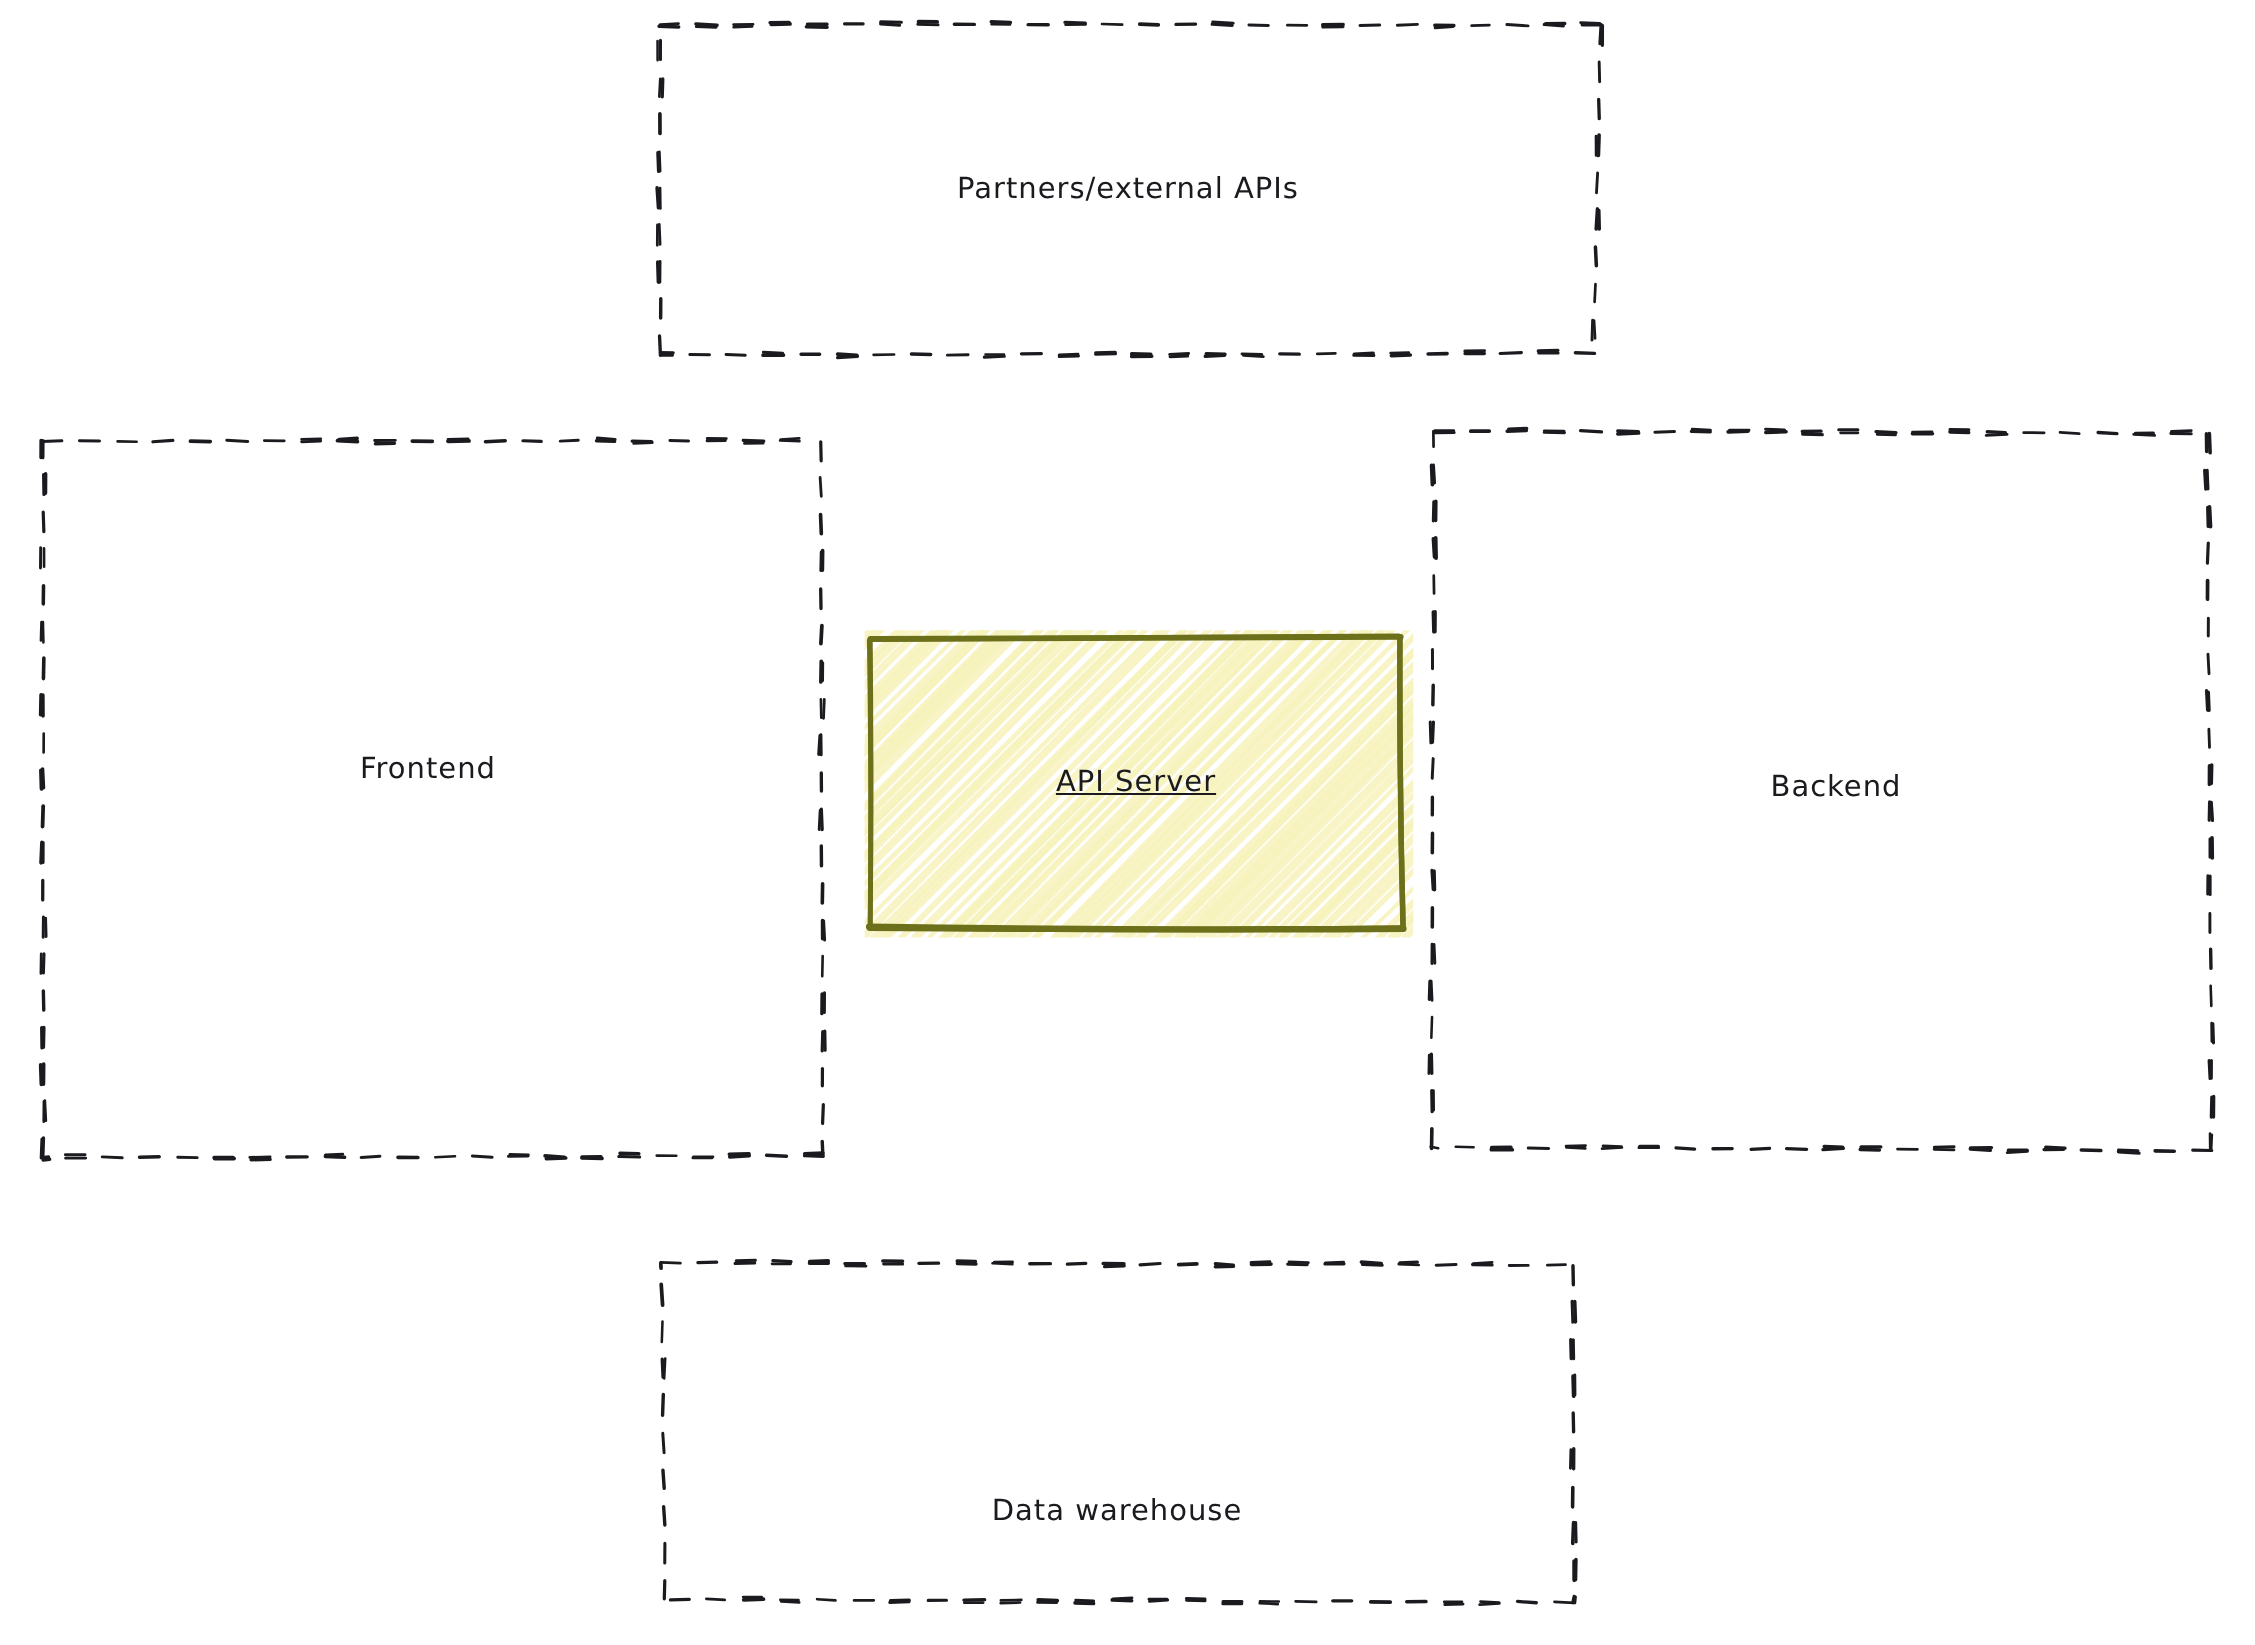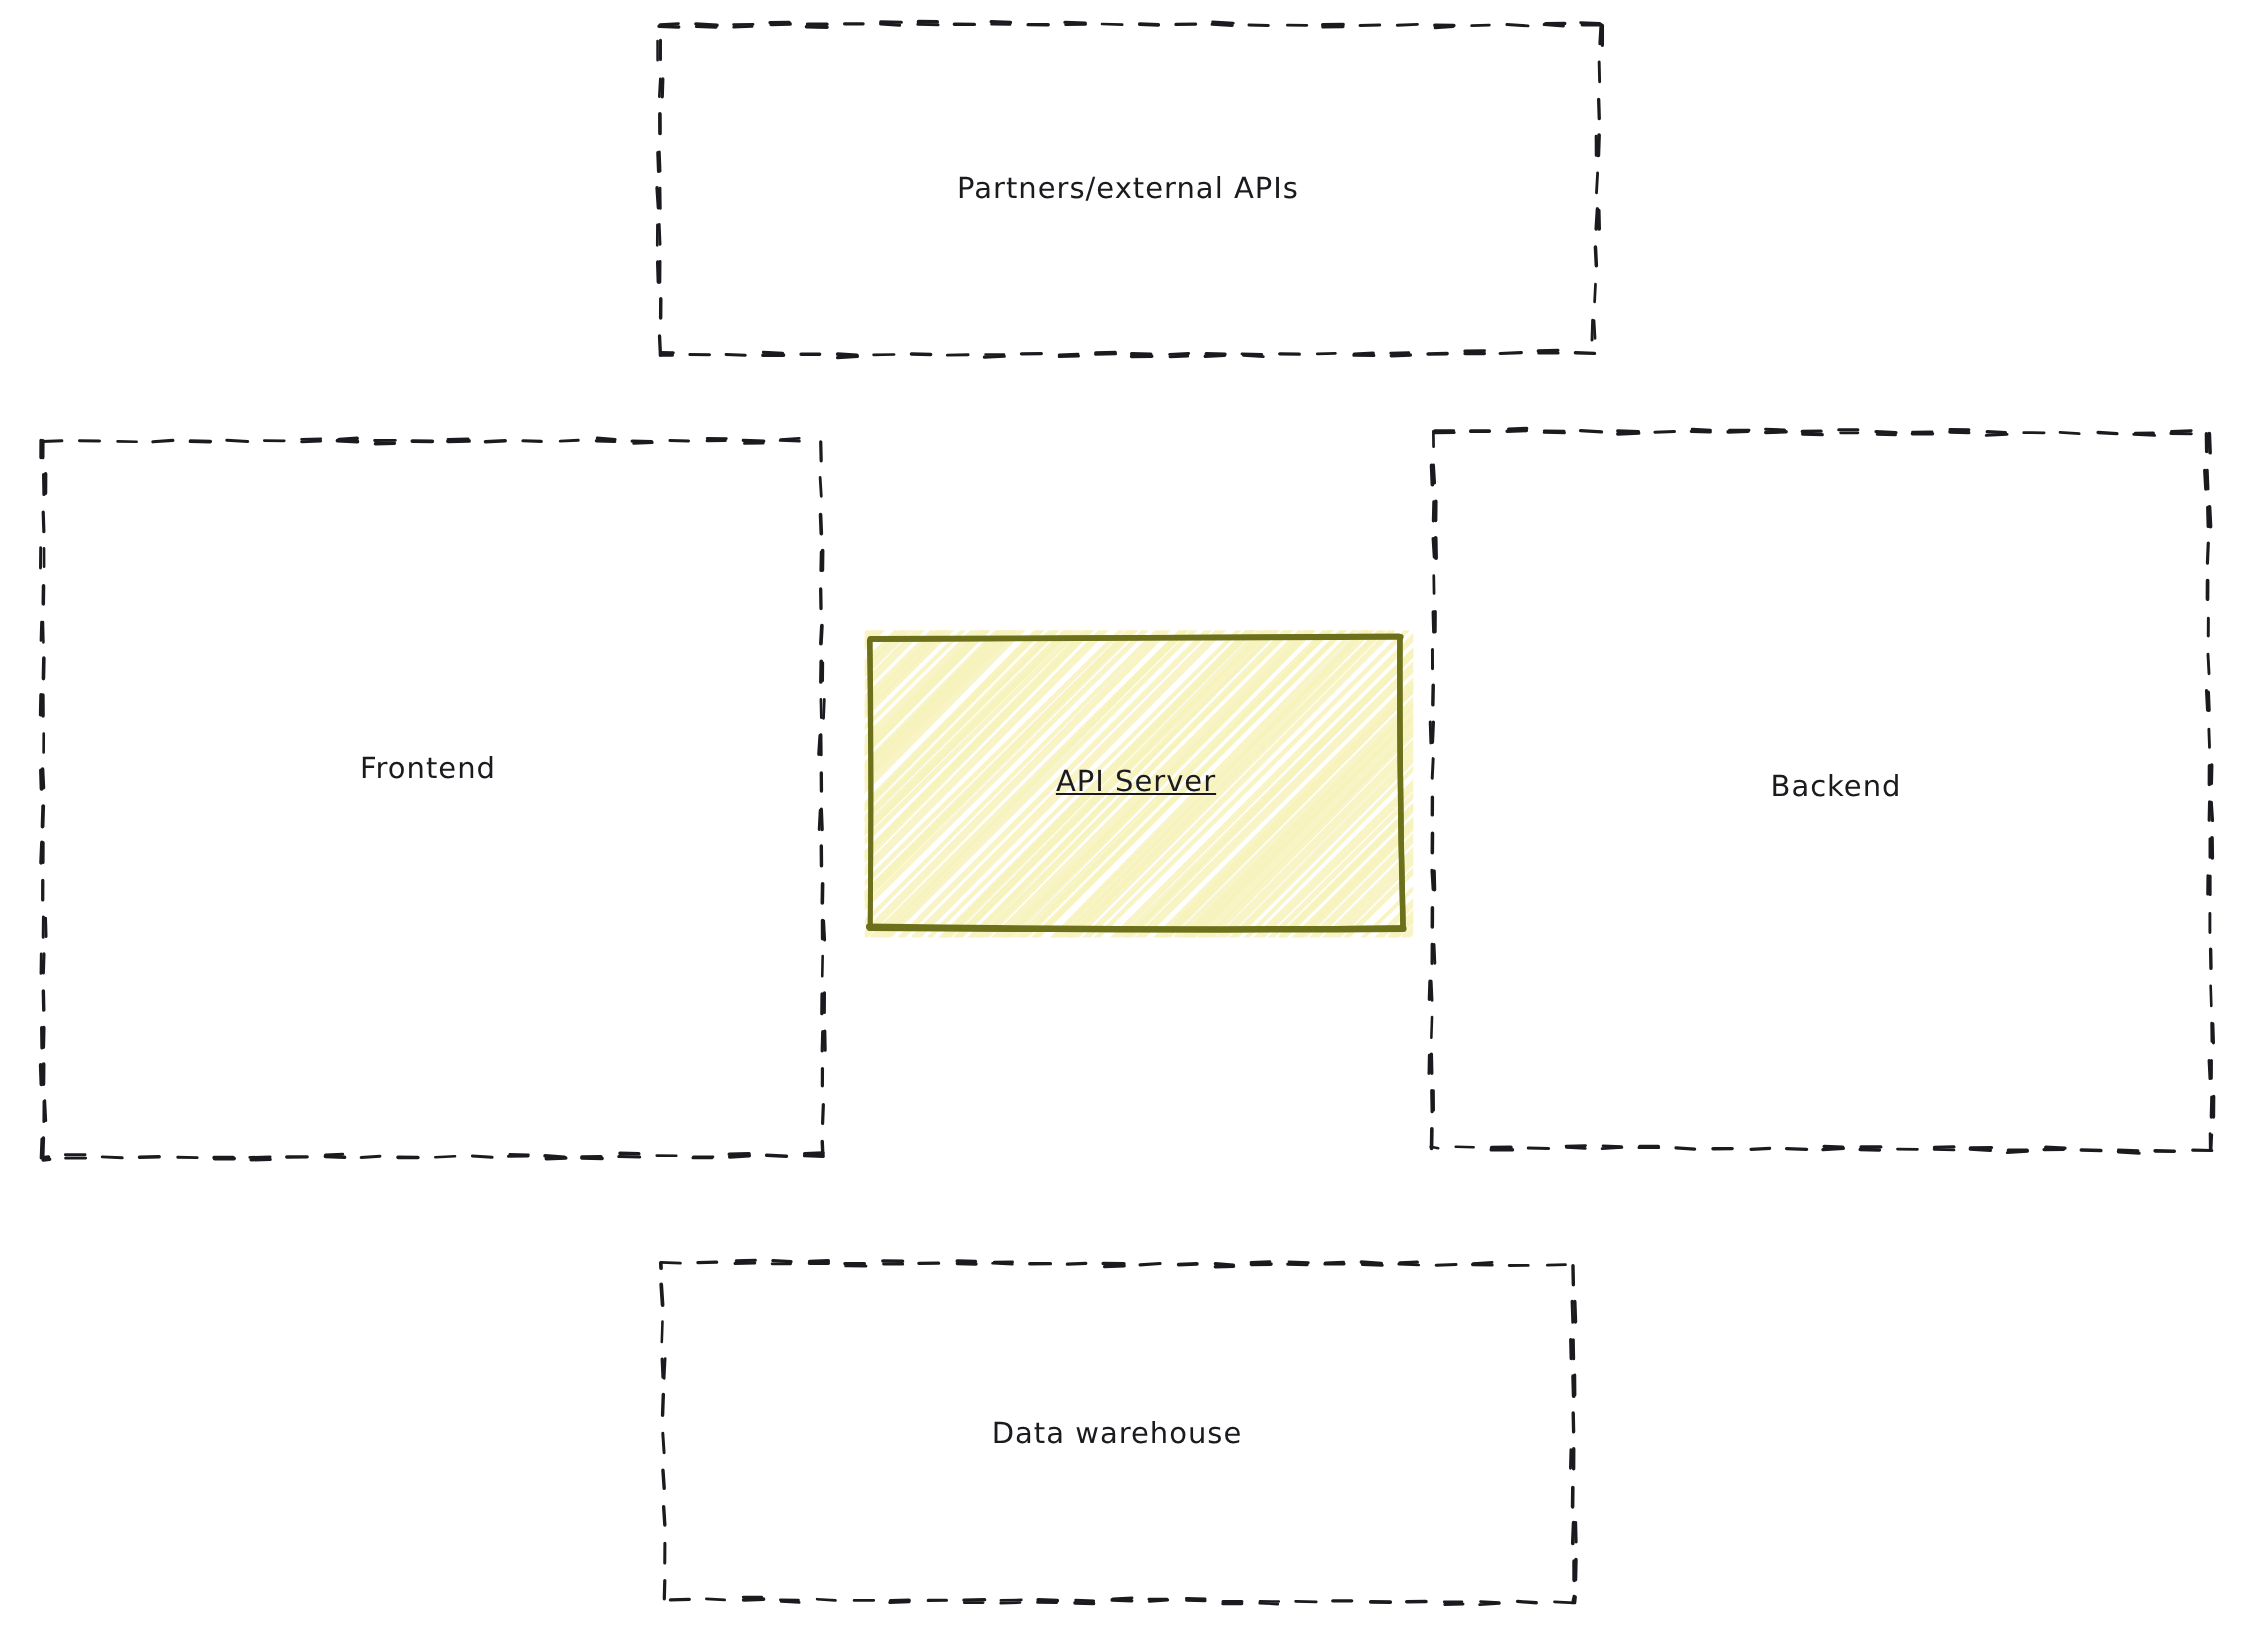--- a/index.html
+++ b/index.html
@@ -648,16 +648,16 @@
   <div class="node-hit" style="left:40px;top:443px;width:781px;height:715px;"></div>
   <div class="node-label" style="left:428px;top:768px;">Frontend</div>
 
   <div class="node-hit" style="left:872px;top:638px;width:528px;height:289px;"></div>
   <div class="node-label" style="left:1136px;top:781px;text-decoration:underline;">API Server</div>
 
   <div class="node-hit" style="left:1433px;top:430px;width:777px;height:720px;"></div>
   <div class="node-label" style="left:1828px;top:786px;margin-left:8px;">Backend</div>
 
   <div class="node-hit" style="left:663px;top:1264px;width:913px;height:338px;"></div>
-  <div class="node-label" style="left:1117px;top:1433px;">Data warehouse</div>
+  <div class="node-label" style="left:1117px;top:1510px;">Data warehouse</div>
 
 </div>
 
 
 </body></html>

